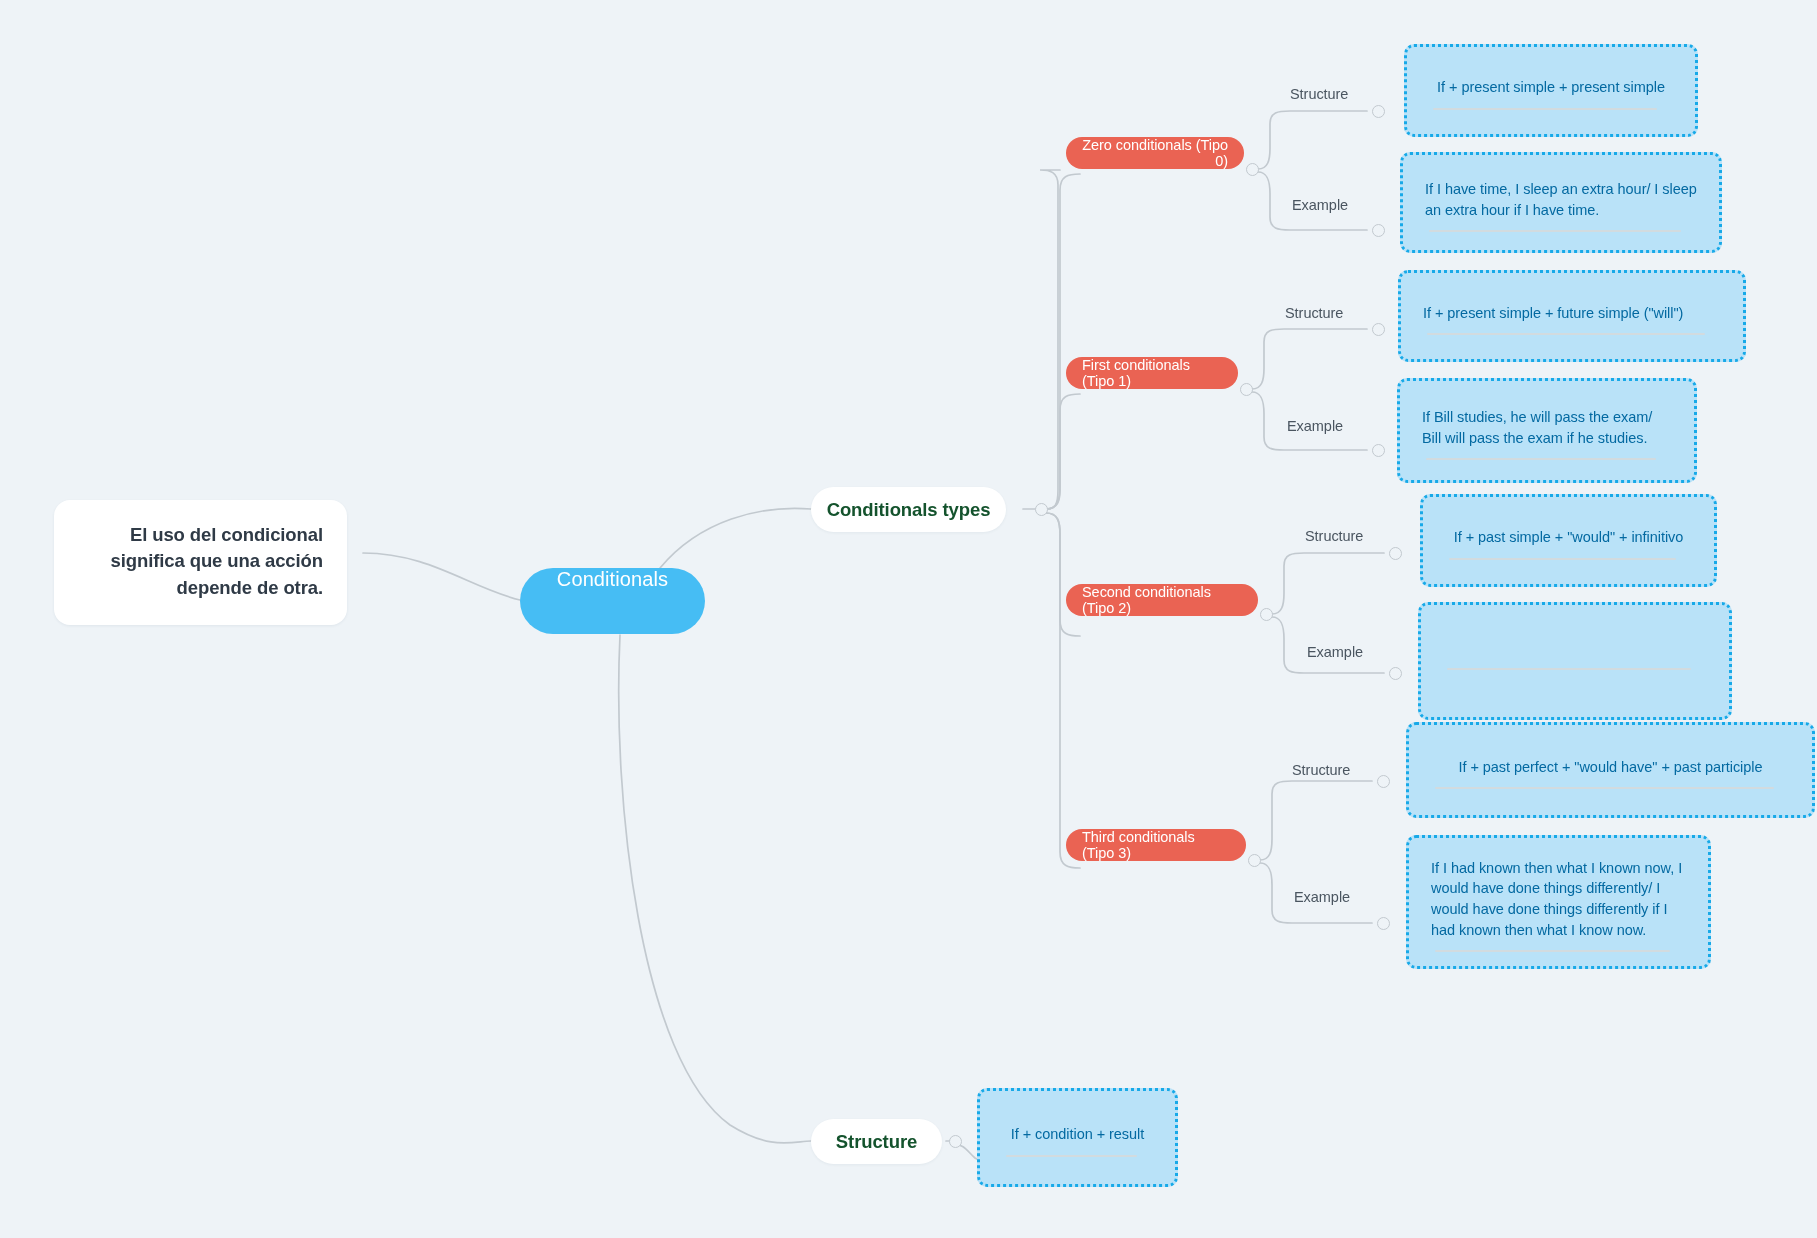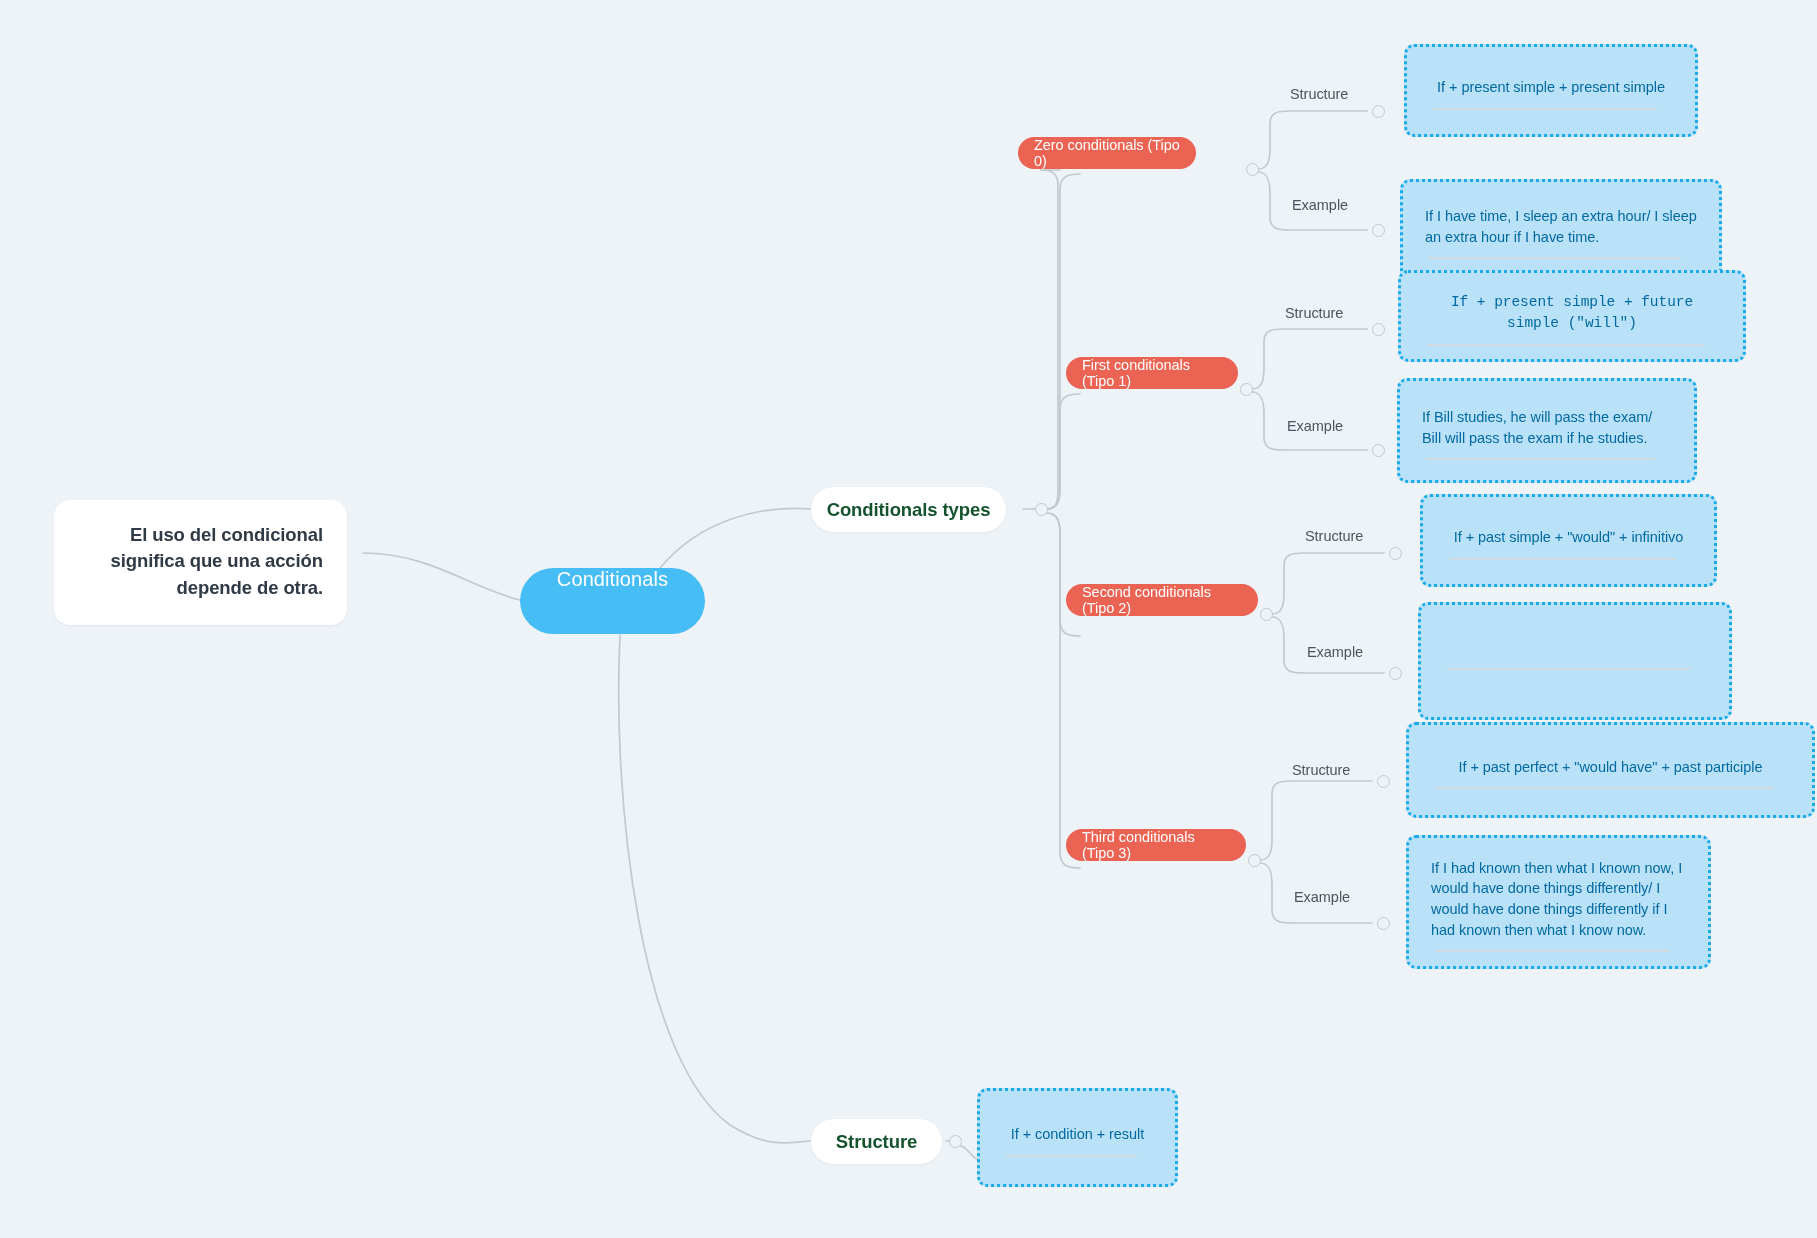--- a/index.html
+++ b/index.html
@@ -83,21 +83,21 @@
     border-radius: 19px;
     color: #ffffff;
     font-size: 14.5px;
     display: flex;
     align-items: center;
     justify-content: center;
     padding: 0 16px;
     height: 32px;
     letter-spacing: -0.05px;
   }
-  .t0 { left: 1018px; top: 137px;  width: 178px; }
+  .t0 { left: 1066px; top: 137px;  width: 178px; text-align: right; }
   .t1 { left: 1066px; top: 357px;  width: 172px; }
   .t2 { left: 1066px; top: 584px;  width: 192px; }
   .t3 { left: 1066px; top: 829px;  width: 180px; }
 
   
   .conn-label {
     position: absolute;
     font-size: 14.5px;
     color: #4a5560;
     white-space: nowrap;
@@ -127,21 +127,21 @@
     opacity: 0.85;
     margin-top: 10px;
     border-radius: 1px;
     align-self: stretch;
     margin-left: 4px;
     margin-right: 16px;
   }
 
   
   .b-0s { left: 1404px; top: 44px;  width: 294px;  height: 93px;  }
-  .b-0e { left: 1400px; top: 152px; width: 322px;  height: 101px; margin-top: 27px; }
+  .b-0e { left: 1400px; top: 152px; width: 322px;  height: 101px; }
   .b-1s { left: 1398px; top: 270px; width: 348px;  height: 92px;  }
   .b-1e { left: 1397px; top: 378px; width: 300px;  height: 105px; }
   .b-2s { left: 1420px; top: 494px; width: 297px;  height: 93px;  }
   .b-2e { left: 1418px; top: 602px; width: 314px;  height: 118px; }
   .b-3s { left: 1406px; top: 722px; width: 409px;  height: 96px;  }
   .b-3e { left: 1406px; top: 835px; width: 305px;  height: 134px; }
   .b-st { left: 977px;  top: 1088px; width: 201px; height: 99px;  }
 
   
   .handle {
@@ -238,21 +238,21 @@
   <div class="node pill-red t1">
     <span>First conditionals (Tipo 1)</span>
   </div>
   <div class="handle" style="left:1240px; top:383px;"></div>
   <div class="conn-label" style="left:1285px; top:305px;">Structure</div>
   <div class="handle" style="left:1372px; top:323px;"></div>
   <div class="conn-label" style="left:1287px; top:418px;">Example</div>
   <div class="handle" style="left:1372px; top:444px;"></div>
 
   <div class="blue-box b-1s">
-    <div class="bb-text" style="text-align:center;font-family:Liberation Mono, monospace;">If + present simple + future simple ("will")</div>
+    <div class="bb-text" style="">If + present simple + future simple ("will")</div>
     <div class="bb-rule"></div>
   </div>
   <div class="blue-box b-1e">
     <div class="bb-text">If Bill studies, he will pass the exam/ Bill will pass the exam if he studies.</div>
     <div class="bb-rule"></div>
   </div>
 
   <div class="node pill-red t2">
     <span>Second conditionals (Tipo 2)</span>
   </div>

